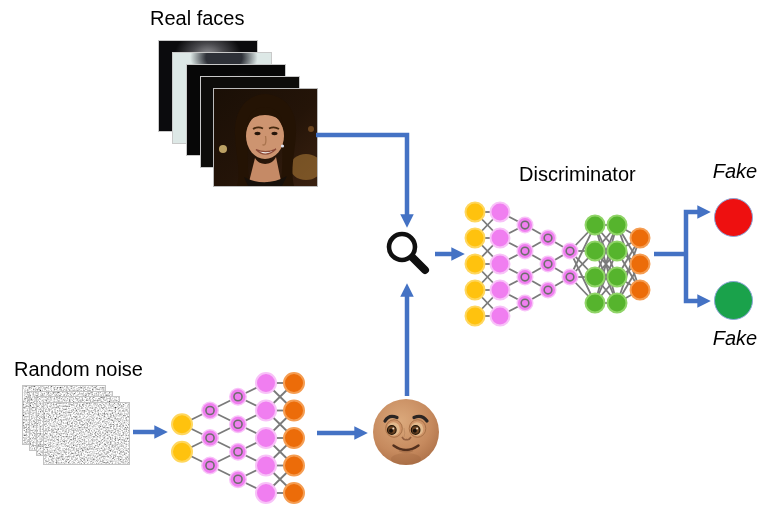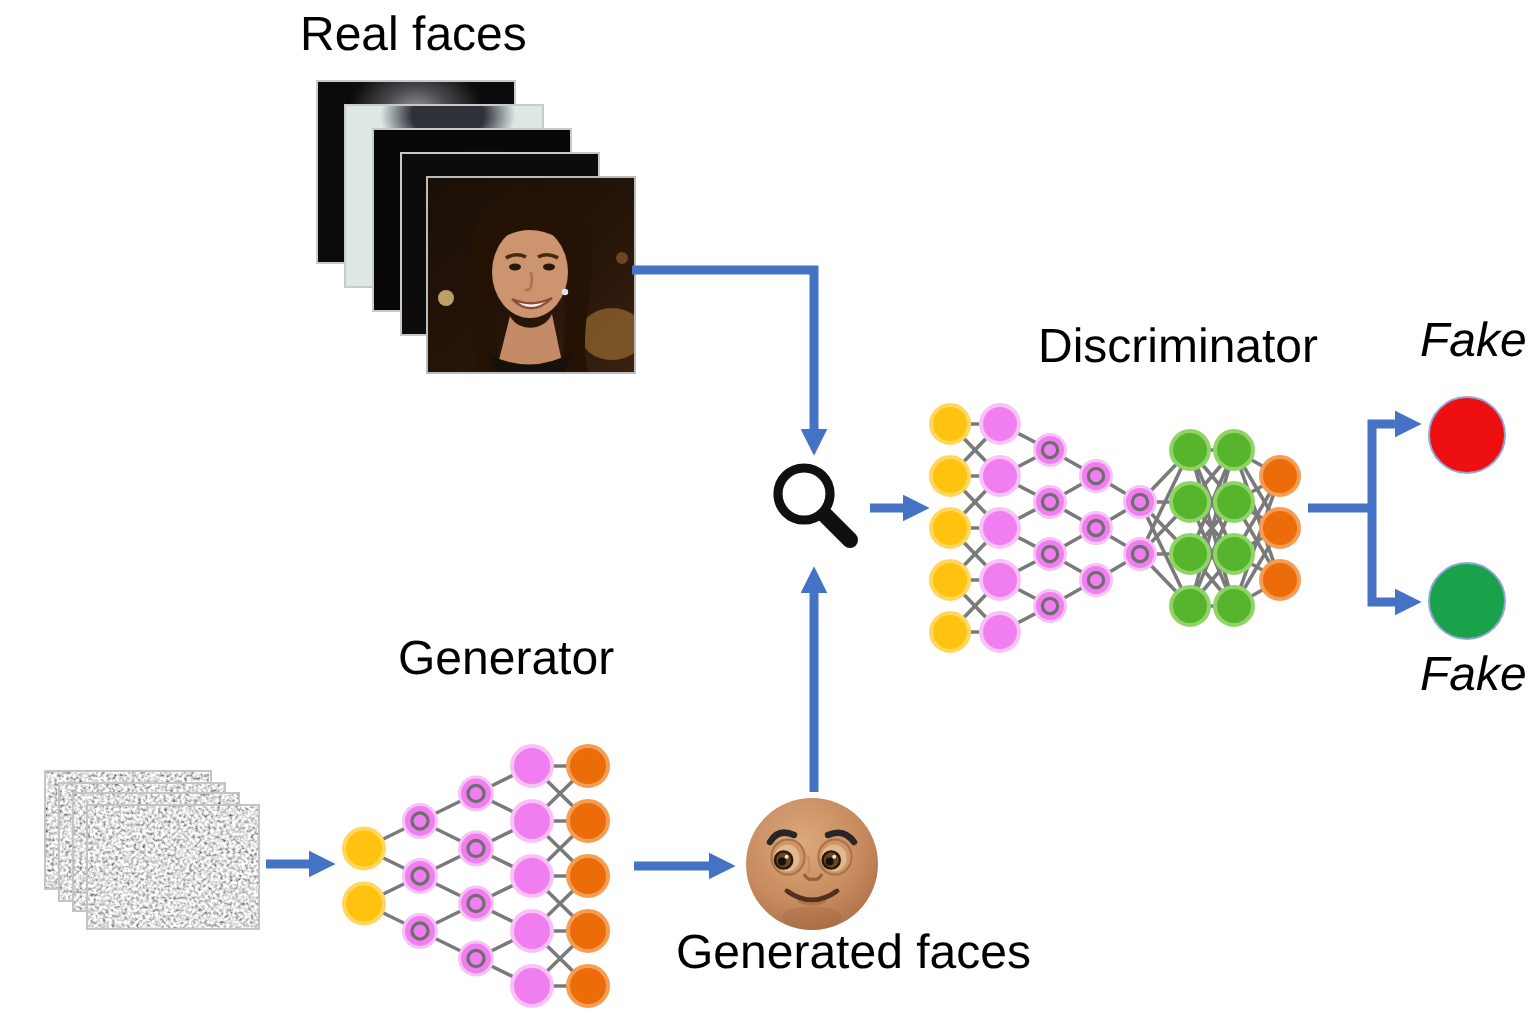--- a/index.html
+++ b/index.html
@@ -1,38 +1,37 @@
 <!DOCTYPE html>
 <html><head>
 <meta charset="utf-8">
 <style>
   html,body{margin:0;padding:0;background:#fff;}
   #canvas{position:relative;width:768px;height:510px;background:#ffffff;overflow:hidden;
           font-family:"Liberation Sans",sans-serif;}
-  .lbl{position:absolute;font-size:24px;line-height:22px;color:#000;white-space:nowrap;}
+  .lbl{position:absolute;font-size:20px;line-height:22px;color:#000;white-space:nowrap;}
   .ctr{text-align:center;font-style:italic;}
   .stackimg{position:absolute;width:100px;height:92px;border:1px solid #c9c9c9;box-sizing:border-box;}
   .rf0{background-color:#0b0b0d;background-image:radial-gradient(ellipse 55% 45% at 50% 16%,#97979b 0%,#47474b 30%,rgba(11,11,13,0) 62%);}
   .rf1{background-color:#dde8e6;background-image:radial-gradient(ellipse 46% 34% at 52% 5%,#2e3138 0%,#2e3138 40%,rgba(221,232,230,0) 75%);}
   .rf2{background-color:#070707;background-image:radial-gradient(ellipse 50% 45% at 55% 35%,#2e2722 0%,rgba(7,7,7,0) 60%);}
   .rf3{background-color:#0d0c0a;background-image:radial-gradient(ellipse 52% 48% at 48% 48%,#3f2f20 0%,rgba(13,12,10,0) 58%);}
   .noise-svg{position:absolute;border:1px solid #c4c4c4;box-sizing:border-box;background:#fff;}
   svg{display:block;}
   .abs{position:absolute;}
   .outcircle{position:absolute;width:39px;height:39px;border-radius:50%;border:1px solid #8ca6d8;box-sizing:border-box;}
 </style>
 </head>
 <body>
 
 <div id="canvas">
 
   <div class="lbl" style="left:150px;top:7px">Real faces</div>
-  <div class="lbl" style="left:199px;top:319px">Generator</div>
+  <div class="lbl" style="left:14px;top:358px">Random noise</div>
   <div class="lbl" style="left:519px;top:163px">Discriminator</div>
-  <div class="lbl" style="left:338px;top:466px">Generated faces</div>
   <div class="lbl ctr" style="left:710px;top:160px;width:50px">Fake</div>
   <div class="lbl ctr" style="left:710px;top:327px;width:50px">Fake</div>
 
   <div id="real-stack">
     <div class="stackimg rf0" style="left: 158px; top: 40px;"></div>
       <div class="stackimg rf1" style="left: 172px; top: 52px;"></div>
       <div class="stackimg rf2" style="left: 186px; top: 64px;"></div>
       <div class="stackimg rf3" style="left: 200px; top: 76px;"></div>
       <svg class="abs" id="portrait" style="left:213px;top:88px;border:1px solid #bbb;box-sizing:content-box" width="103" height="97" viewBox="0 0 103 97">
       <defs>

